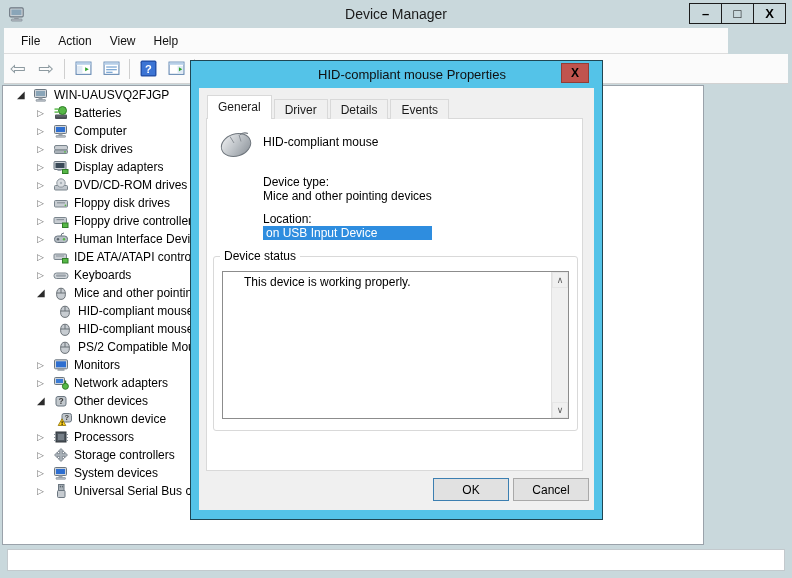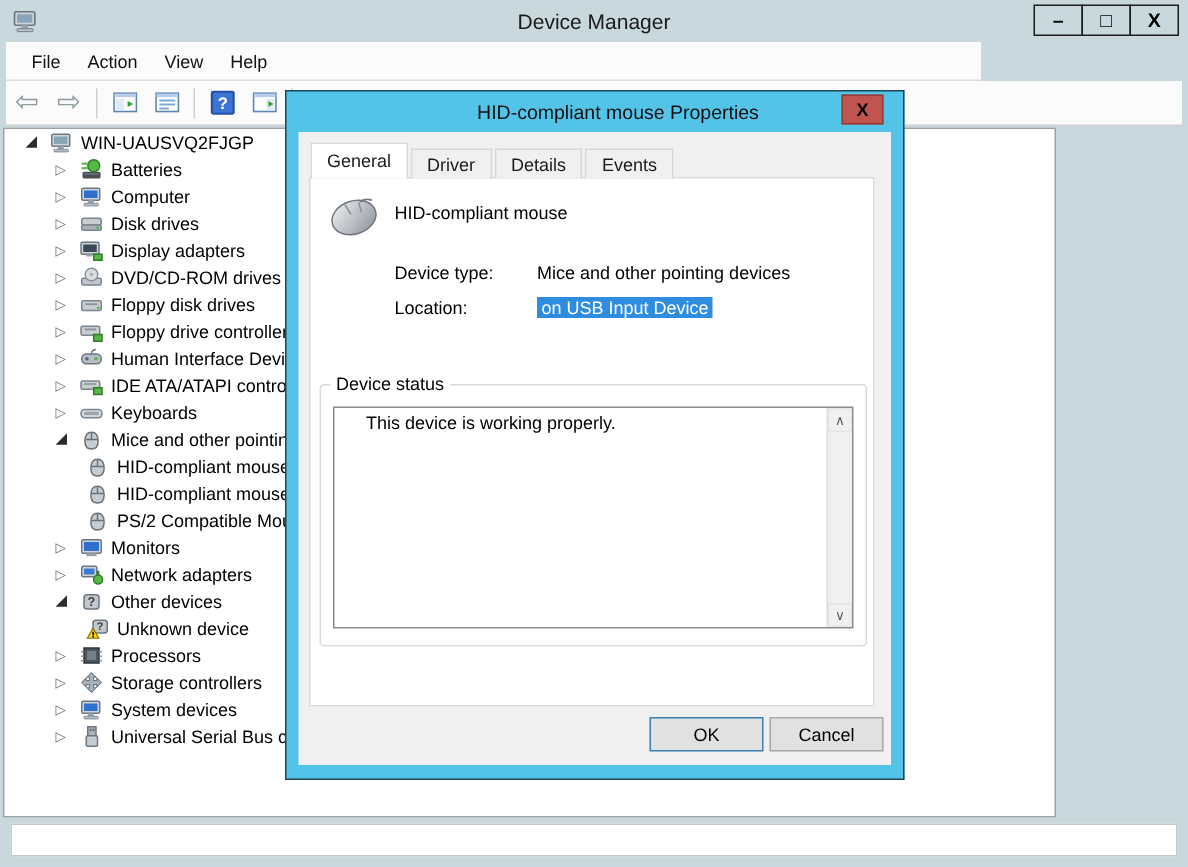--- a/index.html
+++ b/index.html
@@ -13,21 +13,21 @@
   
   .titlebar{position:absolute;left:0;top:0;width:792px;height:28px;}
   .titlebar .appicon{position:absolute;left:8px;top:5px;width:18px;height:18px;}
   .titlebar .title{position:absolute;left:0;right:0;top:6px;text-align:center;font-size:14px;color:#1a1a1a;}
   .winctl{position:absolute;right:6px;top:3px;display:flex;}
   .winctl .wbtn{
     width:33px;height:21px;border:1px solid #1c1c1c;margin-left:-1px;
     display:flex;align-items:center;justify-content:center;
     font-weight:bold;font-size:13px;color:#000;background:transparent;box-sizing:border-box;
   }
-  .menubar{position:absolute;left:4px;top:28px;width:650px;height:26px;background:#fbfbfb;border-bottom:1px solid #ddd;display:flex;align-items:center;padding-left:8px;box-sizing:border-box;}
+  .menubar{position:absolute;left:4px;top:28px;width:724px;height:26px;background:#fbfbfb;border-bottom:1px solid #ddd;display:flex;align-items:center;padding-left:8px;box-sizing:border-box;}
   .menuitem{padding:3px 9px;color:#111;}
   .toolbar{position:absolute;left:4px;top:54px;width:784px;height:30px;background:#fbfbfb;border-bottom:1px solid #d2d2d2;display:flex;align-items:center;box-sizing:border-box;}
   .tbtn{width:26px;height:24px;display:flex;align-items:center;justify-content:center;margin:0 1px;}
   .tsep{width:1px;height:20px;background:#cfcfcf;margin:0 4px;}
   .arrowglyph{font-size:19px;color:#8d9aa0;line-height:1;}
   .tbicon{width:17px;height:17px;}
   
   .treepanel{
     position:absolute;left:2px;top:85px;width:702px;height:460px;
     background:#fff;border:1px solid #9aa2aa;box-sizing:border-box;overflow:hidden;
@@ -67,21 +67,21 @@
     border:1px solid #d9d9d9;border-bottom:none;margin-right:2px;color:#1a1a1a;box-sizing:border-box;
   }
   .tab.active{height:24px;line-height:23px;background:#fff;position:relative;z-index:3;}
   .tabpage{
     position:absolute;left:7px;top:30px;width:377px;height:353px;
     background:#fff;border:1px solid #d9d9d9;box-sizing:border-box;z-index:1;
   }
   .mouseicon{position:absolute;left:10px;top:10px;width:40px;height:30px;}
   .devname{position:absolute;left:56px;top:16px;color:#000;}
   .fields{position:absolute;left:56px;top:56px;}
-  .frow{display:flex;margin-bottom:9px;}
+  .frow{display:flex;margin-bottom:9px;flex-direction:column;}
   .flabel{width:95px;color:#000;}
   .fvalue{color:#000;}
   .fvalue.hl{background:#2e8ddf;color:#fff;padding:0 3px;}
   fieldset.status{
     position:absolute;left:6px;top:130px;width:365px;height:182px;
     border:1px solid #d9d9d9;border-radius:3px;margin:0;padding:0;box-sizing:border-box;
   }
   fieldset.status legend{font-size:12px;color:#000;margin-left:6px;padding:0 4px;}
   .statusbox{
     position:absolute;left:8px;right:8px;top:8px;height:148px;

